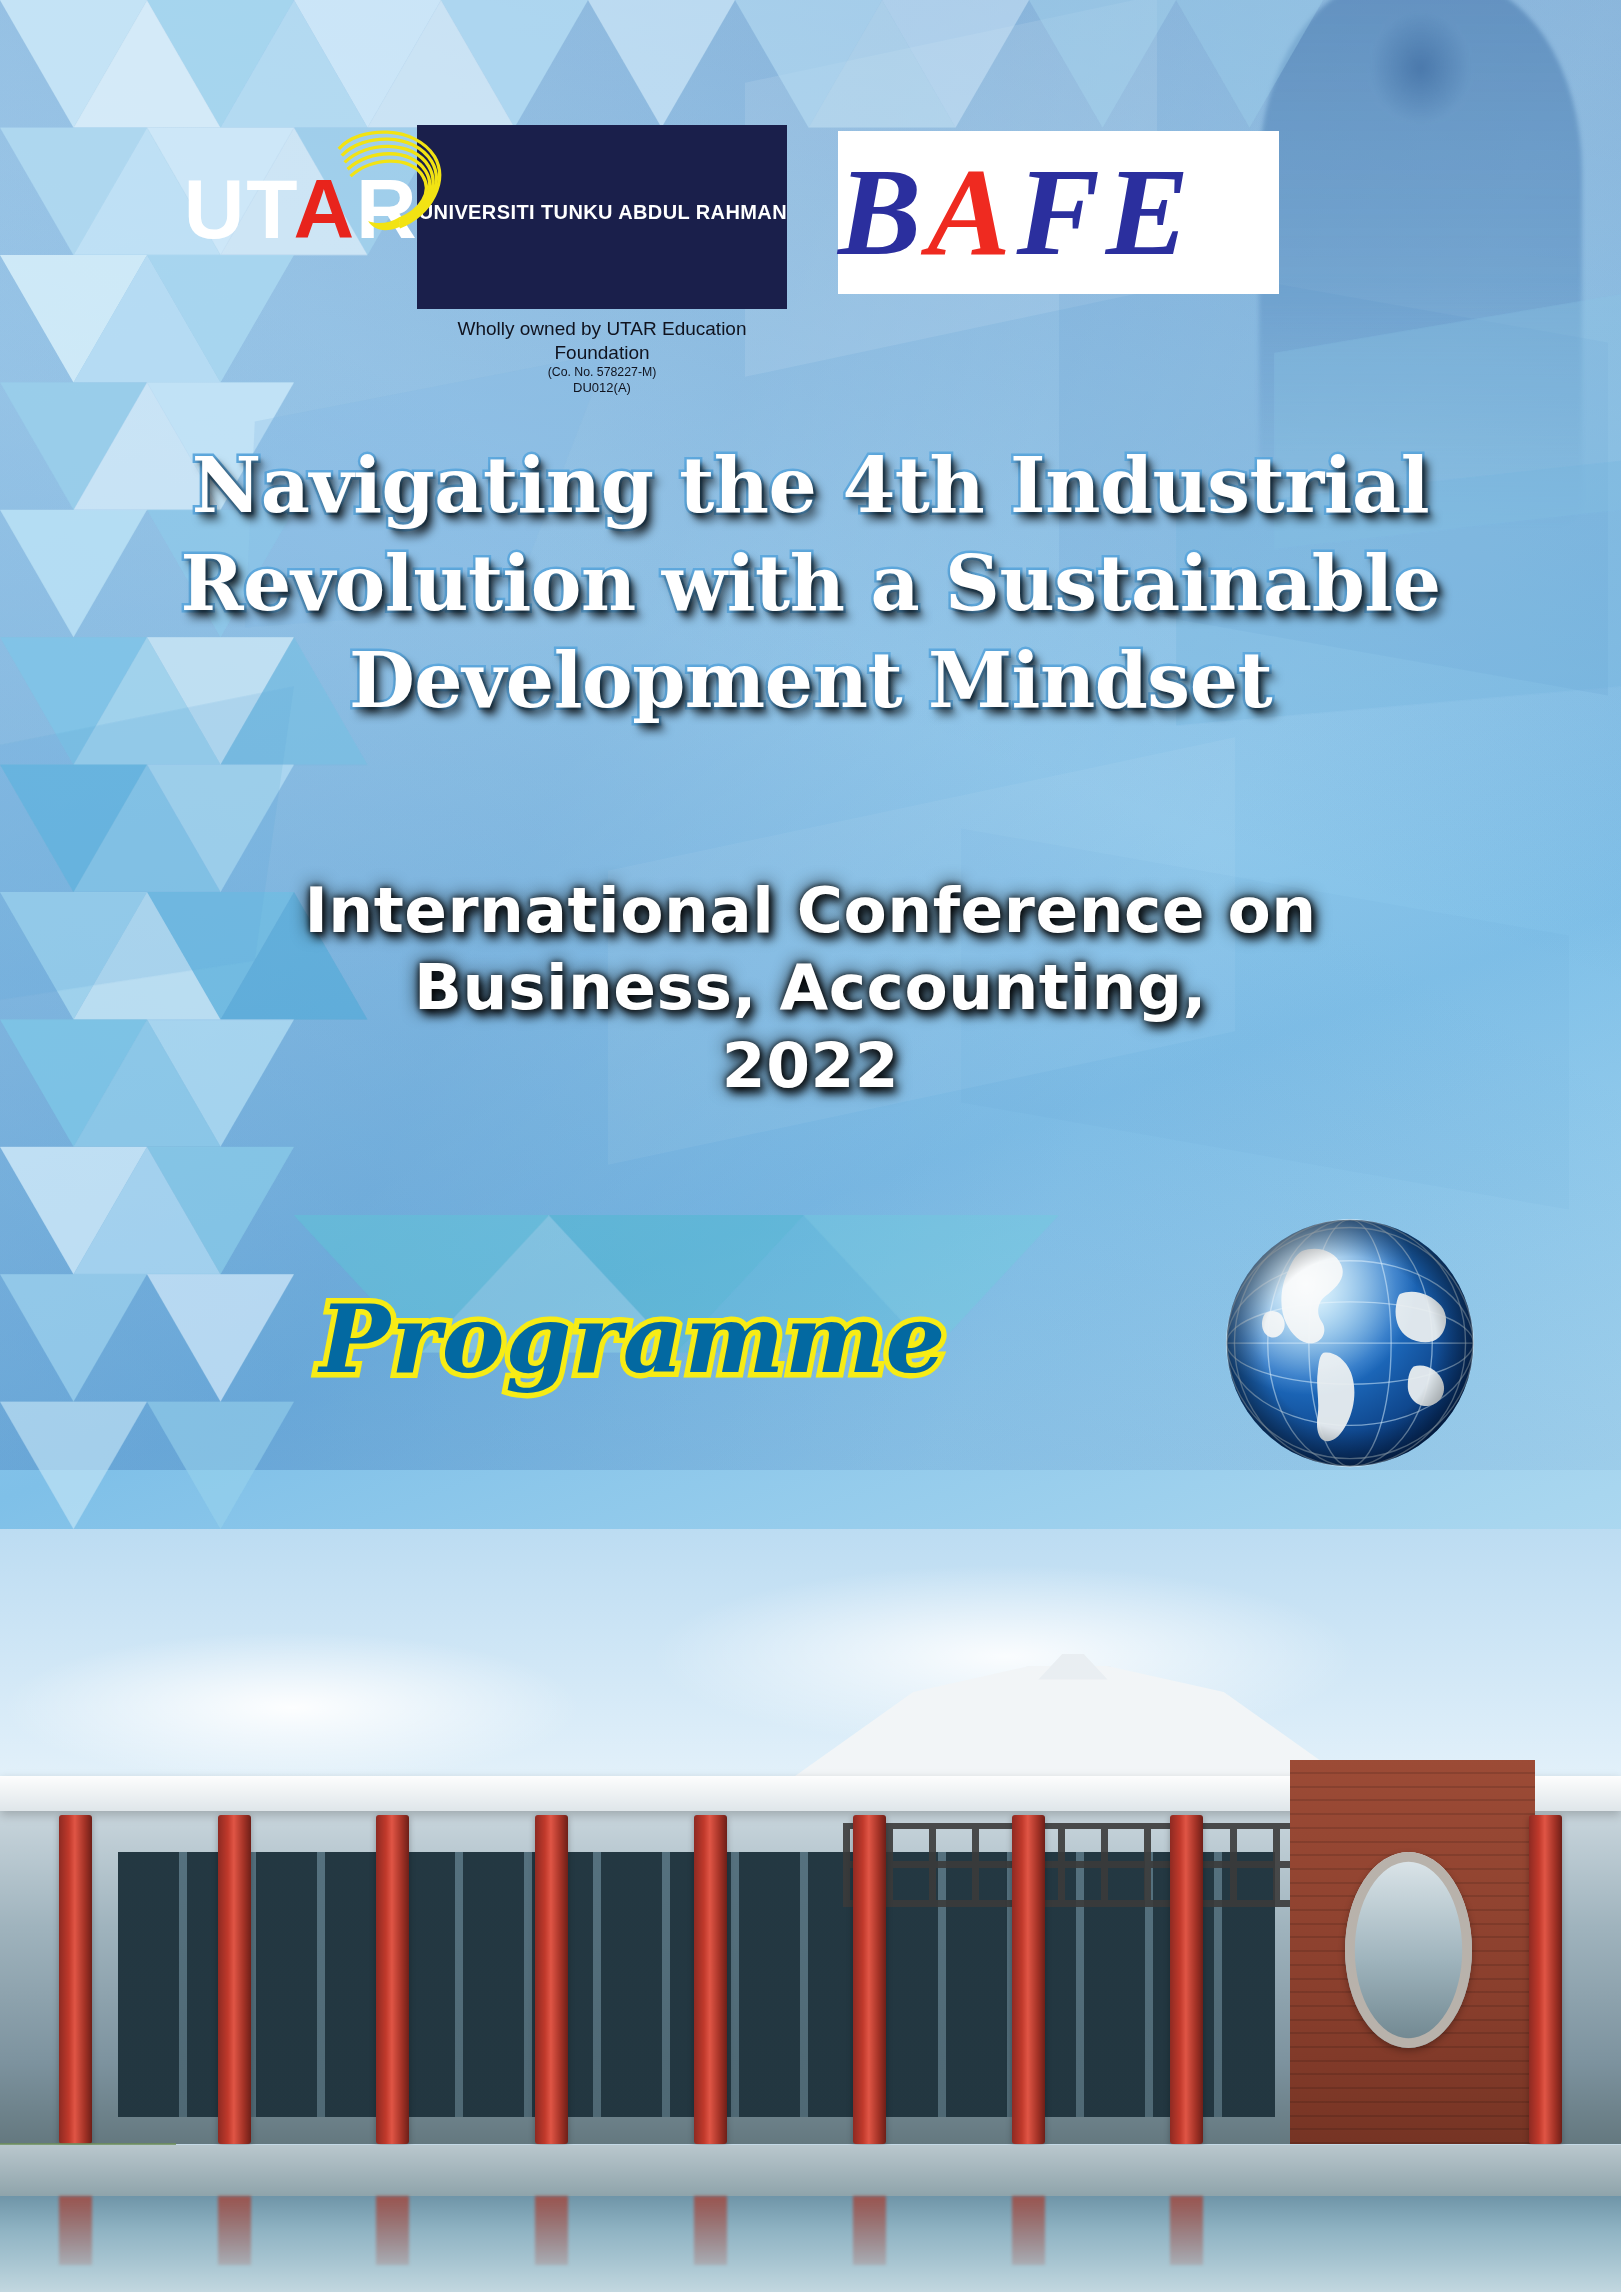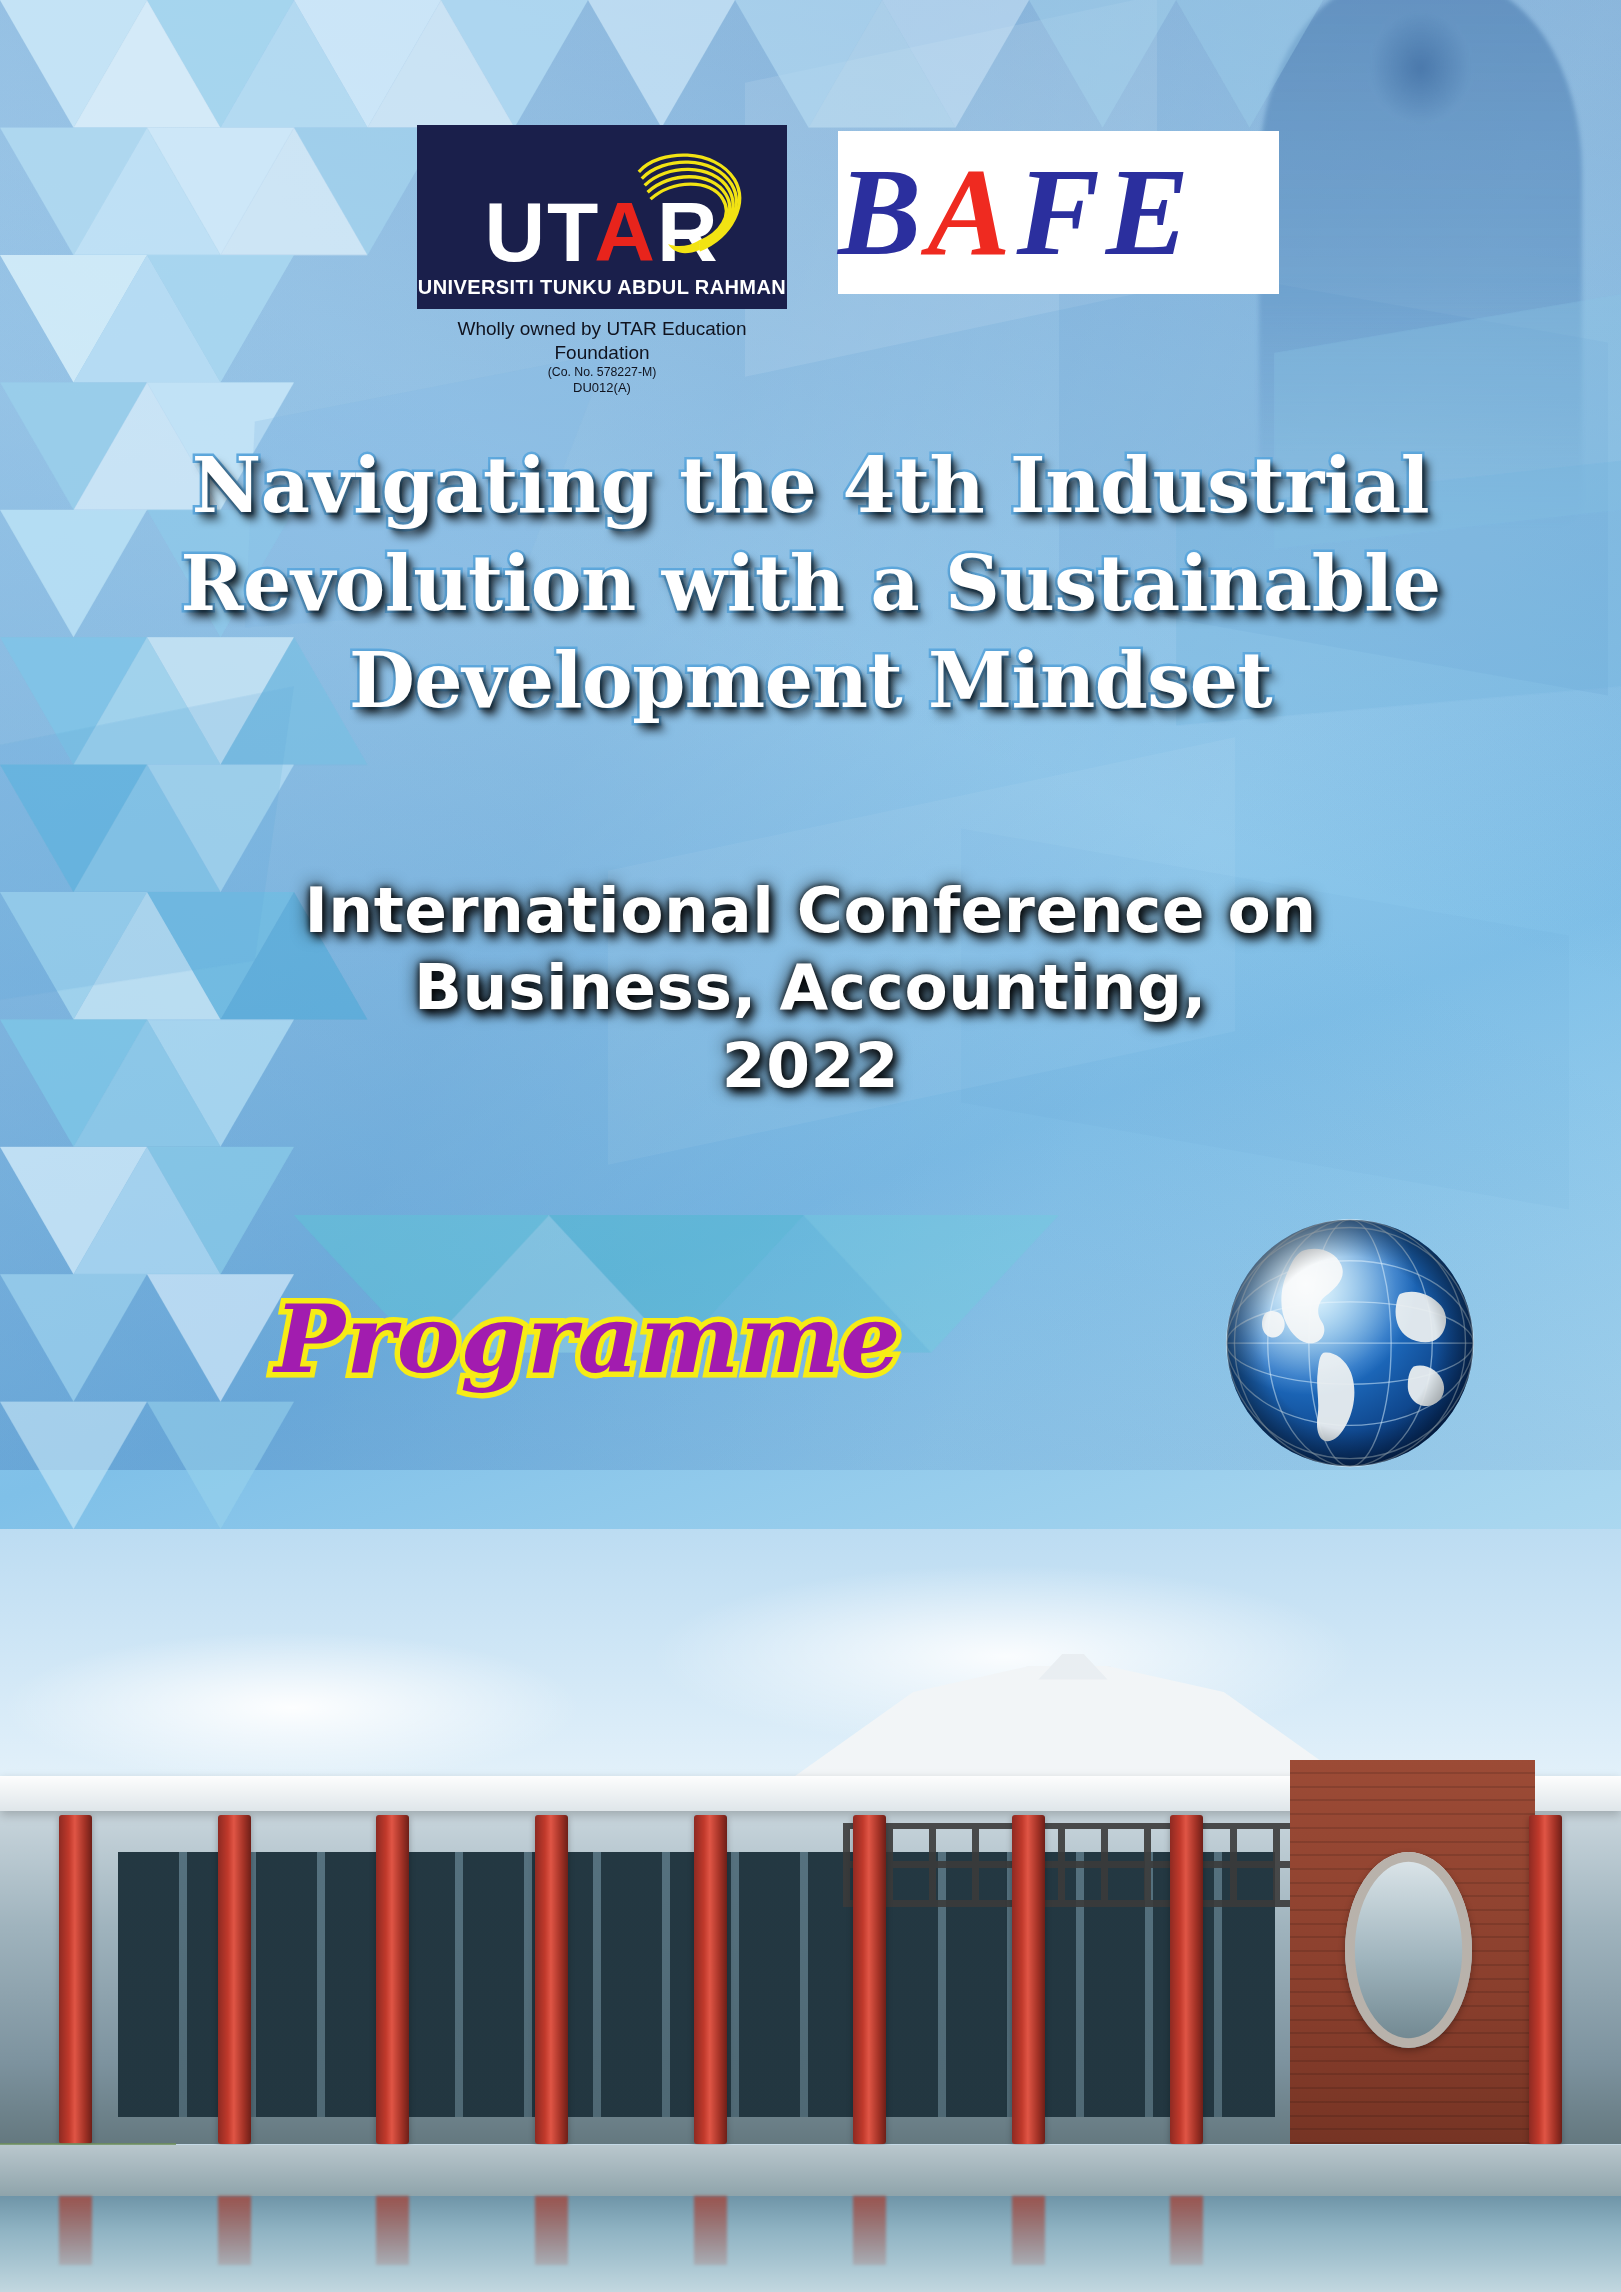--- a/index.html
+++ b/index.html
@@ -38,21 +38,21 @@
       linear-gradient(180deg,rgba(60,110,165,.50) 0%,rgba(70,125,180,.38) 55%,rgba(120,175,215,0) 100%);
     filter:blur(2px);
     border-radius:40% 40% 10% 10%/35% 35% 5% 5%;
   }
 
   
   .logo-row{position:absolute;left:0;top:125px;width:1621px;height:206px;}
   .utar-box{
     position:absolute;left:417px;top:0;width:370px;height:184px;
     background:#1a1f4b;
-    display:flex;flex-direction:column;align-items:center;justify-content:flex-end;
+    display:flex;flex-direction:row;align-items:center;justify-content:flex-end;
     padding-bottom:9.8px;box-sizing:border-box;
   }
   .utar-word{
     position:relative;
     font-family:"Liberation Sans",sans-serif;
     font-weight:bold;font-size:84px;letter-spacing:2px;color:#ffffff;
     line-height:.95;
     margin-bottom:3.9px;
   }
   .utar-word .redA{color:#e8241c;}
@@ -121,24 +121,25 @@
       0 0 5.9px rgba(0,0,0,.9);
   }
 
   
   .programme{
     position:absolute;left:0;top:1292px;width:1176px;
     text-align:center;
     font-family:"DejaVu Serif",serif;
     font-weight:bold;font-style:italic;
     font-size:94px;line-height:1;
-    color:#a21caf;
+    color:#0369a1;
     -webkit-text-stroke:10.8px #f7ec15;
     paint-order:stroke fill;
     letter-spacing:1px;
+    padding-left:45px;
   }
 
   
   .globe{
     position:absolute;left:1208px;top:1204px;width:284px;height:284px;
   }
 
   
   .building{
     position:absolute;left:0;top:1529px;width:1621px;height:764px;overflow:hidden;

